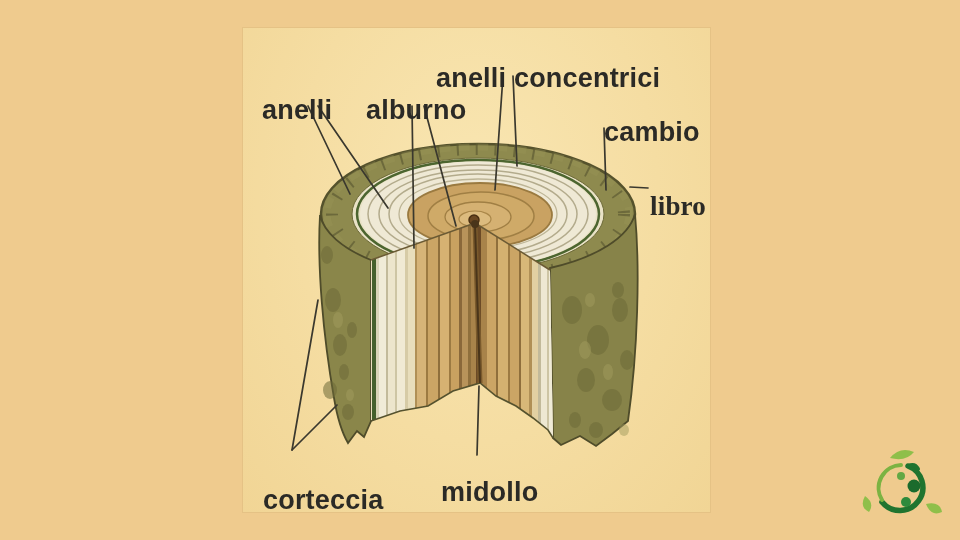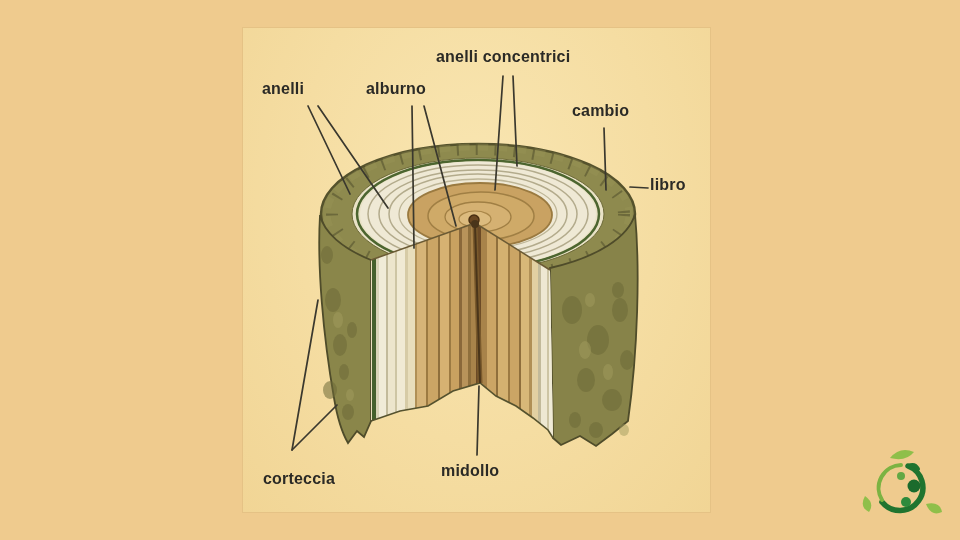--- a/index.html
+++ b/index.html
@@ -8,28 +8,28 @@
     background:#efcb8e;
     font-family:"Liberation Sans","DejaVu Sans",sans-serif;
   }
   .panel{
     position:absolute;left:243px;top:28px;width:467px;height:484px;
     background:radial-gradient(ellipse at 50% 35%, #f9e6b2 0%, #f5dda2 55%, #f1d595 100%);
     box-shadow:0 0 0 1px rgba(120,90,40,0.08);
   }
   svg.art{position:absolute;left:0;top:0;width:960px;height:540px;}
   .lbl{
-    position:absolute;color:#2b2a26;font-weight:700;font-size:16px;
-    letter-spacing:0.2px;line-height:1;white-space:nowrap;
+    position:absolute;color:#2b2a26;font-weight:700;font-size:27px;
+    letter-spacing:0.2px;line-height:1;white-space:nowrap;margin-top:16px;
   }
   #lbl-anelli   {left:436px;top:49px;}
   #lbl-alburno  {left:262px;top:81px;}
   #lbl-durame   {left:366px;top:81px;}
-  #lbl-cambio   {left:572px;top:103px;}
-  #lbl-libro    {left:650px;top:177px;}
+  #lbl-cambio   {left:604px;top:103px;}
+  #lbl-libro    {left:650px;top:177px;font-family:Liberation Serif, serif;}
   #lbl-corteccia{left:263px;top:471px;}
   #lbl-midollo  {left:441px;top:463px;text-align:center;}
   .logo{position:absolute;left:858px;top:446px;width:92px;height:88px;}
 </style>
 </head>
 <body>
 
 <div class="panel"></div>
 
 <svg class="art" viewBox="0 0 960 540" aria-hidden="true">

